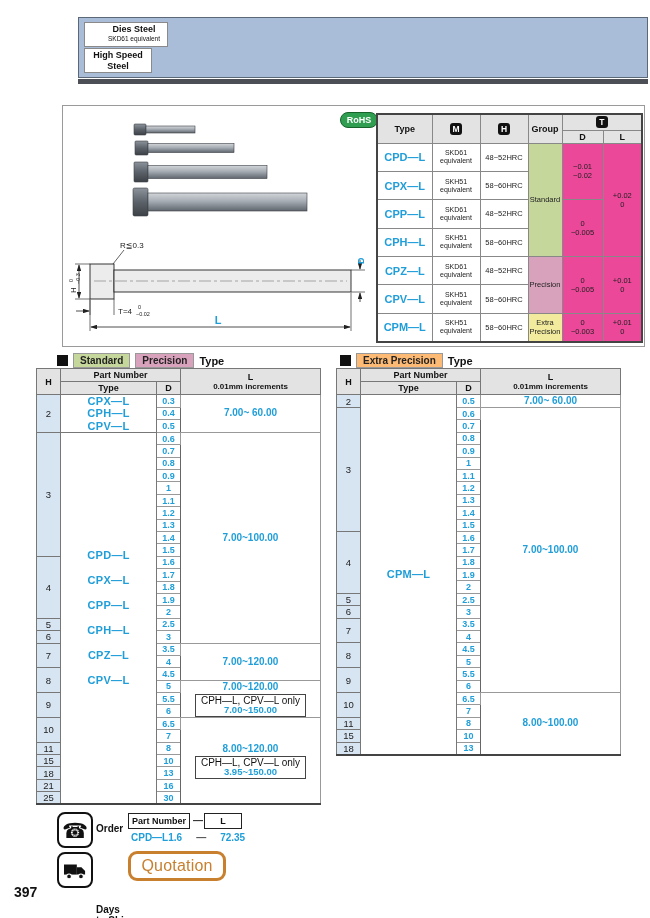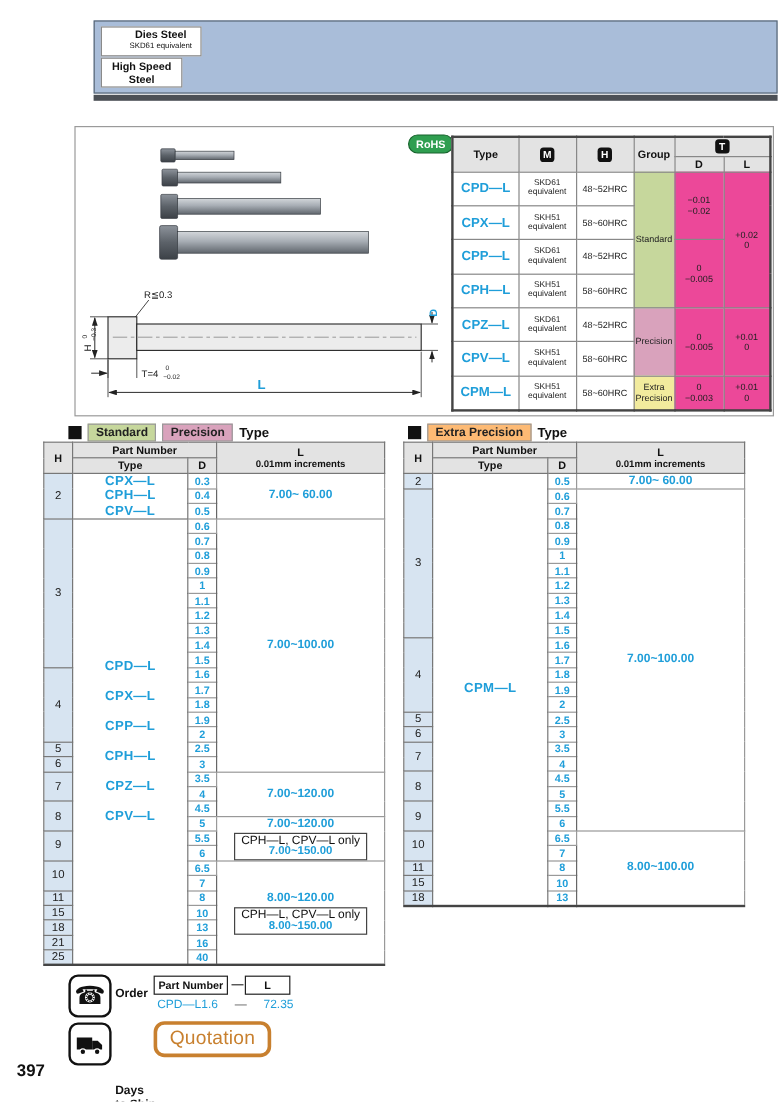--- a/index.html
+++ b/index.html
@@ -66,21 +66,21 @@
   .dimtol{font-size:5.5px;fill:#222;}
   .dimblue{font-size:11px;font-weight:bold;fill:#1f9ed9;}
   
   .icon-box{position:absolute;width:32px;height:32px;border:2.5px solid #111;border-radius:8px;
     display:flex;align-items:center;justify-content:center;background:#fff;}
   .phone-glyph{font-size:21px;line-height:21px;color:#111;}
   .ord-label{position:absolute;font-size:10px;font-weight:bold;}
   .pn-box{position:absolute;height:14px;line-height:14px;border:1.5px solid #222;text-align:center;
     font-size:9px;font-weight:bold;background:#fff;}
   .dash{position:absolute;font-size:10px;font-weight:bold;color:#333;}
-  .example{position:absolute;display:flex;gap:14px;color:#1f9ed9;font-weight:normal;font-size:10px;text-align:center;}
+  .example{position:absolute;display:flex;gap:14px;color:#1f9ed9;font-weight:bold;font-size:10px;text-align:center;}
   .quote-badge{position:absolute;left:128px;top:851px;width:92px;height:24px;border:3px solid #c8802f;
     border-radius:9px;color:#c8802f;font-weight:normal;font-size:16px;text-align:center;line-height:24px;
     letter-spacing:0.2px;background:#fff;}
   .page-num{position:absolute;left:14px;top:884px;font-size:14px;font-weight:bold;}
 </style>
 </head>
 <body>
 
 <div class="banner">
   <div class="mat-box" style="top:4px;padding-left:16px;">
@@ -433,21 +433,21 @@
       <tr>
         <td class="hcell" rowspan="2">9</td>
         <td class="dcell">5.5</td>
       </tr>
       <tr>
         <td class="dcell">6</td>
       </tr>
       <tr>
         <td class="hcell" rowspan="2">10</td>
         <td class="dcell">6.5</td>
-        <td class="lcell" rowspan="7"><div class="lrange">8.00~120.00</div><div class="lnote"><div class="n1">CPH—L, CPV—L only</div><div class="n2">8.00~150.00</div></div></td>
+        <td class="lcell" rowspan="7"><div class="lrange">8.00~120.00</div><div class="lnote"><div class="n1">CPH—L, CPV—L only</div><div class="n2">3.95~150.00</div></div></td>
       </tr>
       <tr>
         <td class="dcell">7</td>
       </tr>
       <tr>
         <td class="hcell" rowspan="1">11</td>
         <td class="dcell">8</td>
       </tr>
       <tr>
         <td class="hcell" rowspan="1">15</td>
@@ -456,21 +456,21 @@
       <tr>
         <td class="hcell" rowspan="1">18</td>
         <td class="dcell">13</td>
       </tr>
       <tr>
         <td class="hcell" rowspan="1">21</td>
         <td class="dcell">16</td>
       </tr>
       <tr>
         <td class="hcell" rowspan="1">25</td>
-        <td class="dcell">40</td>
+        <td class="dcell">30</td>
       </tr>
     </tbody>
   </table>
 <table class="dt" id="dt-1" style="left:336px;top:368px;">
     <colgroup>
       <col style="width: 24px;">
       <col style="width: 96px;">
       <col style="width: 24px;">
       <col style="width: 140px;">
     </colgroup>

